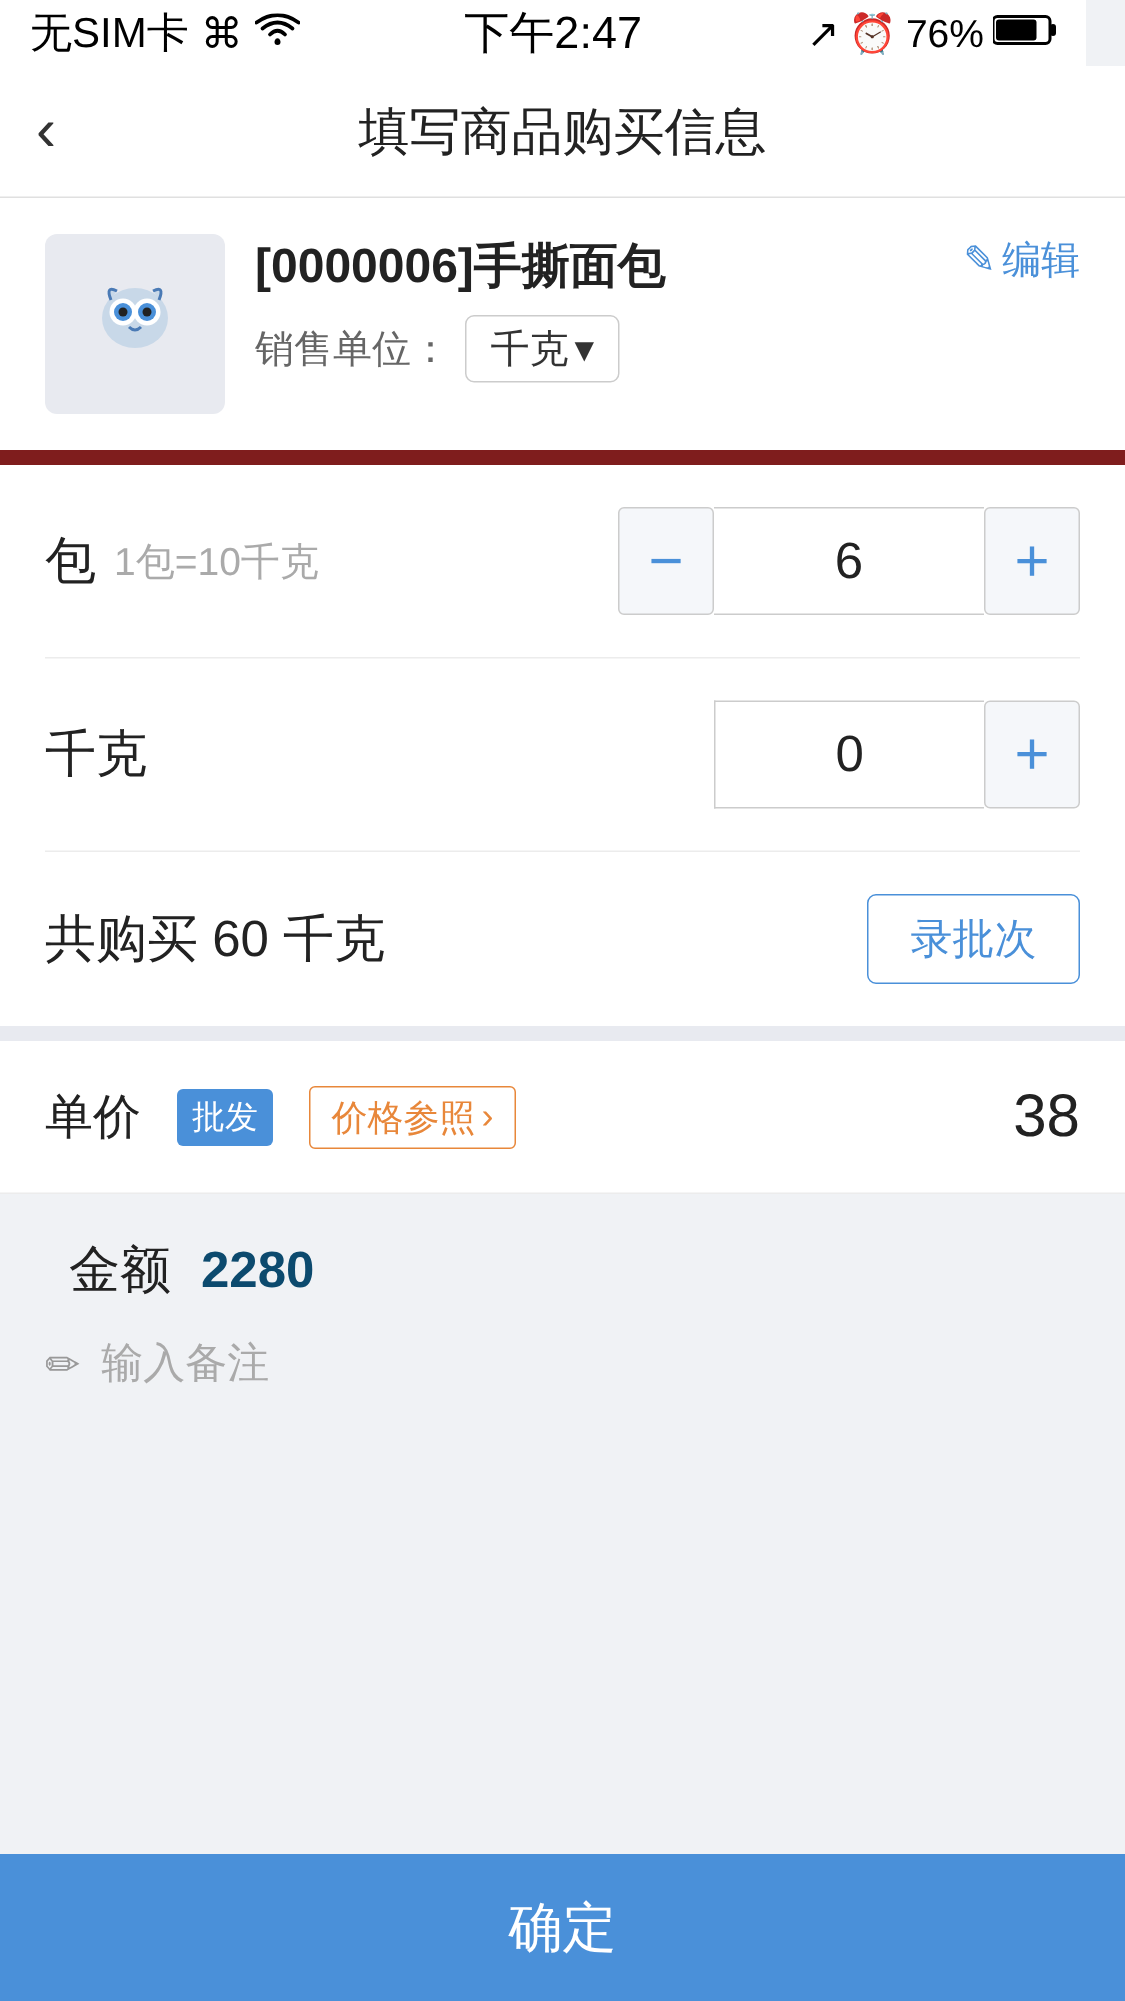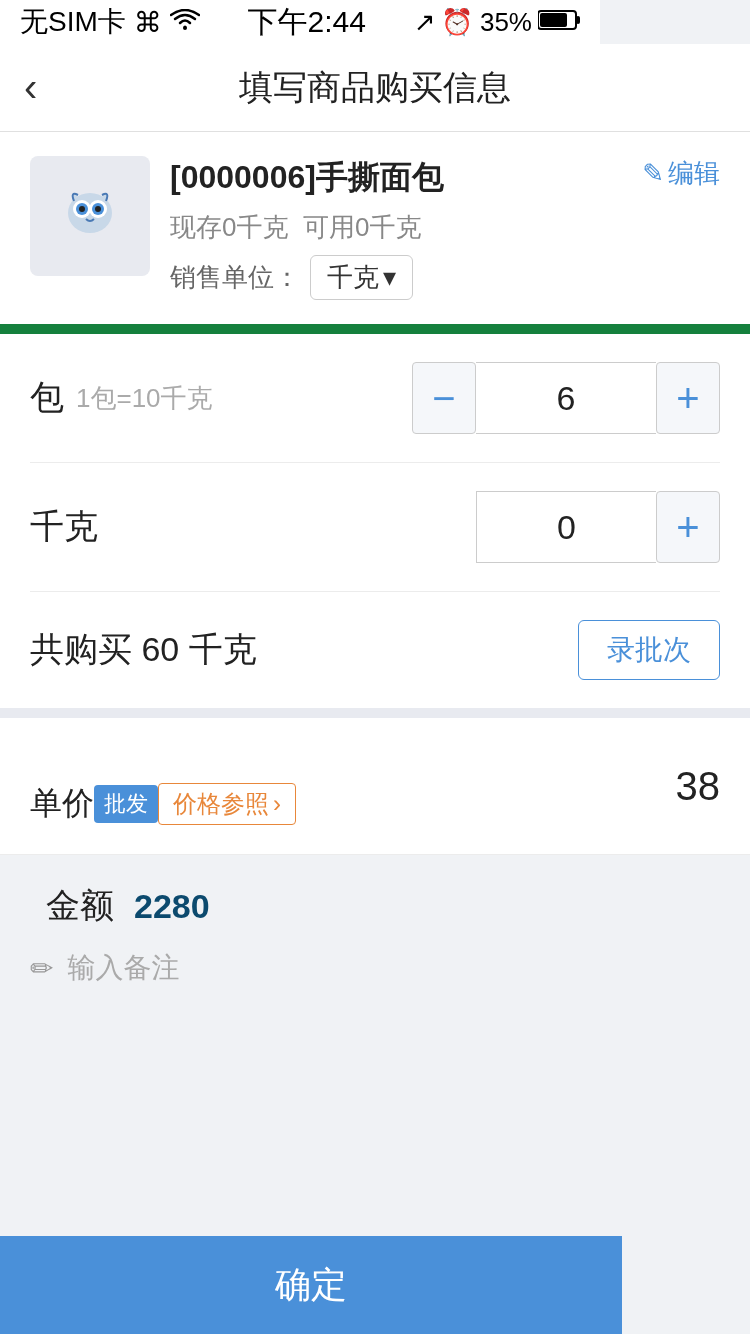--- a/index.html
+++ b/index.html
@@ -7,21 +7,21 @@
     body {
       width: 750px;
       min-height: 1334px;
       font-family: -apple-system, "PingFang SC", "Helvetica Neue", Arial, sans-serif;
       background: #f0f2f5;
       position: relative;
     }
 
     
     .status-bar {
-      width: 600px;
+      width: 724px;
       height: 44px;
       background: #fff;
       display: flex;
       align-items: center;
       justify-content: space-between;
       padding: 0 20px;
       font-size: 28px;
     }
     .status-left {
       display: flex;
@@ -67,21 +67,21 @@
       color: #222;
     }
 
     
     .product-card {
       background: #fff;
       padding: 24px 30px;
       display: flex;
       align-items: flex-start;
       gap: 20px;
-      border-bottom: 10px solid #15803d;
+      border-bottom: 10px solid #7f1d1d;
     }
     .product-image {
       width: 120px;
       height: 120px;
       background: #e8eaf0;
       border-radius: 8px;
       display: flex;
       align-items: center;
       justify-content: center;
       flex-shrink: 0;
@@ -234,22 +234,21 @@
       background: #fff;
       padding: 28px 30px;
       border-bottom: 1px solid #ececec;
       display: flex;
       align-items: center;
       justify-content: space-between;
     }
     .price-label-row {
       display: flex;
       align-items: center;
-      gap: 0;
-      margin-top: 36px;
+      gap: 24px;
     }
     .price-label {
       font-size: 32px;
       color: #222;
     }
     .badge-pifa {
       background: #4a90d9;
       color: #fff;
       font-size: 22px;
       padding: 4px 10px;
@@ -314,21 +313,21 @@
       background: #f0f2f5;
       flex: 1;
       min-height: 340px;
     }
 
     
     .confirm-btn {
       position: fixed;
       bottom: 0;
       left: 0;
-      width: 622px;
+      width: 750px;
       height: 98px;
       background: #4a90d9;
       display: flex;
       align-items: center;
       justify-content: center;
       font-size: 36px;
       color: #fff;
       font-weight: 500;
       cursor: pointer;
     }
@@ -348,25 +347,25 @@
     <span>
       <svg width="30" height="22" viewBox="0 0 30 22">
         <path d="M15,18 L15,18" stroke="#000" stroke-width="3" fill="none" stroke-linecap="round"></path>
         <path d="M10,14 Q15,9 20,14" stroke="#000" stroke-width="2.5" fill="none" stroke-linecap="round"></path>
         <path d="M5,10 Q15,2 25,10" stroke="#000" stroke-width="2.5" fill="none" stroke-linecap="round"></path>
         <path d="M1,6 Q15,-4 29,6" stroke="#000" stroke-width="2.5" fill="none" stroke-linecap="round"></path>
         <circle cx="15" cy="19" r="2" fill="#000"></circle>
       </svg>
     </span>
   </div>
-  <div class="status-center">下午2:44</div>
+  <div class="status-center">下午2:47</div>
   <div class="status-right">
     <span>↗</span>
     <span>⏰</span>
-    <span>35%</span>
+    <span>76%</span>
     <span>
       <svg width="42" height="22" viewBox="0 0 42 22">
         <rect x="0" y="2" width="38" height="18" rx="3" ry="3" fill="none" stroke="#000" stroke-width="2"></rect>
         <rect x="38" y="7" width="4" height="8" rx="2" fill="#000"></rect>
         <rect x="2" y="4" width="27" height="14" rx="2" fill="#000"></rect>
       </svg>
     </span>
   </div>
 </div>
 
@@ -388,23 +387,20 @@
           <circle cx="22" cy="28" r="3" fill="#222"></circle>
           <circle cx="38" cy="28" r="3" fill="#222"></circle>
           <path d="M26,38 Q30,42 34,38" stroke="#4a7ab5" stroke-width="2" fill="none"></path>
           <path d="M14,20 Q10,10 18,14" stroke="#4a7ab5" stroke-width="2" fill="#c8d8e8"></path>
           <path d="M46,20 Q50,10 42,14" stroke="#4a7ab5" stroke-width="2" fill="#c8d8e8"></path>
         </svg>
       </span>
     </div>
     <div class="product-info">
       <div class="product-name">[0000006]手撕面包</div>
-      <div class="product-stock">
-        <span>现存0千克</span>&nbsp;&nbsp;<span>可用0千克</span>
-      </div>
       <div class="product-unit-row">
         <span>销售单位：</span>
         <div class="unit-select">
           <span>千克</span>
           <span>▾</span>
         </div>
       </div>
     </div>
     <div class="edit-btn">
       <span>✎</span>

